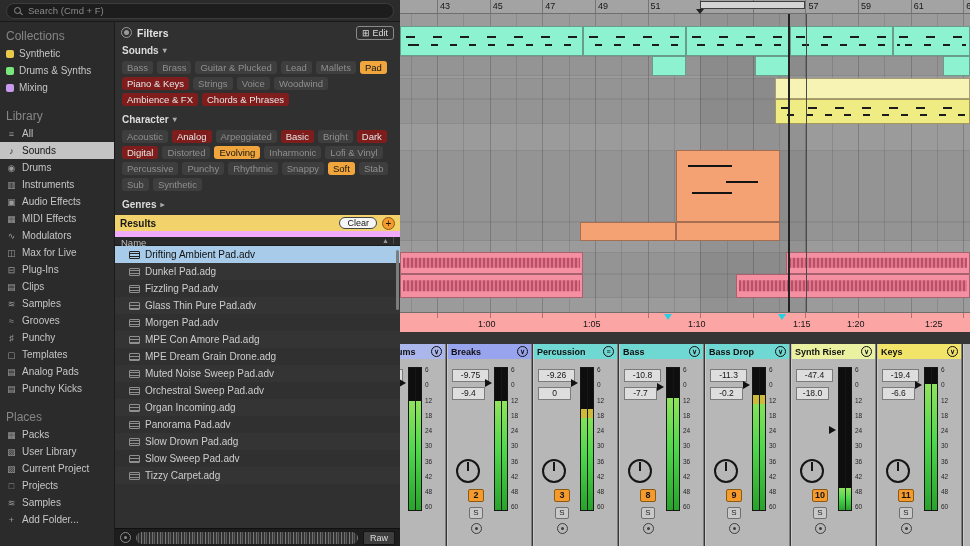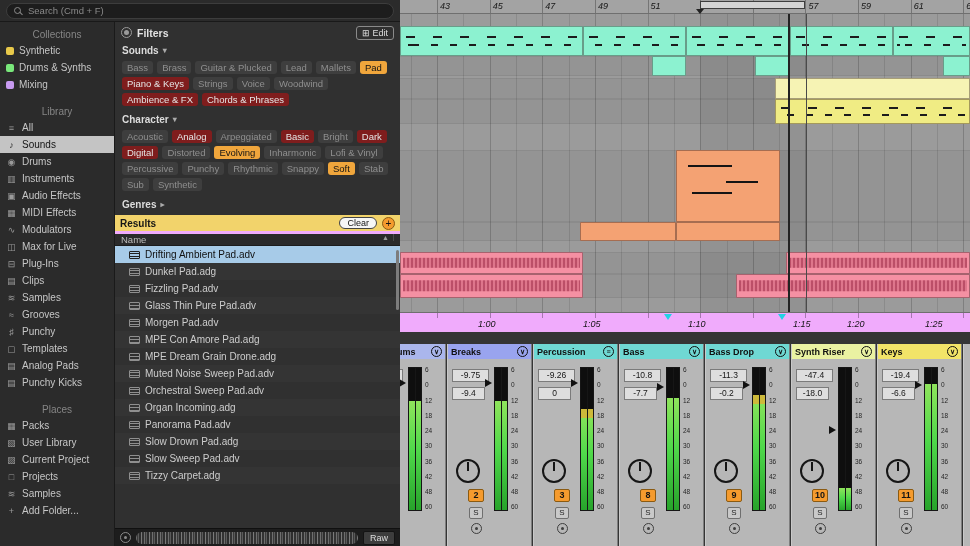--- a/index.html
+++ b/index.html
@@ -10,21 +10,21 @@
   
   #left{position:absolute;left:0;top:0;width:400px;height:546px;background:#2b2b2b;}
   #search-bar{height:22px;background:#2b2b2b;border-bottom:1px solid #191919;display:flex;align-items:center;padding:0 6px;}
   #search-field{flex:1;height:16px;background:#1d1d1d;border:1px solid #3d3d3d;border-radius:9px;display:flex;align-items:center;gap:5px;padding:0 7px;}
   .search-glass{width:7px;height:7px;border:1.3px solid #8a8a8a;border-radius:50%;position:relative;flex:none;}
   .search-glass::after{content:"";position:absolute;width:4px;height:1.3px;background:#8a8a8a;transform:rotate(45deg);right:-3px;bottom:-1px;}
   #search-input{flex:1;background:transparent;border:none;outline:none;font-size:9.5px;color:#bbb;font-family:"Liberation Sans",sans-serif;}
   #search-input::placeholder{color:#8a8a8a;}
 
   #sidebar{position:absolute;left:0;top:22px;width:115px;height:524px;background:#2b2b2b;border-right:1px solid #1a1a1a;overflow:hidden;padding-top:2px;}
-  .sb-header{font-size:10px;color:#868686;padding:3px 6px 2px;margin-top:2px;text-align:center;}
+  .sb-header{font-size:12px;color:#868686;padding:3px 6px 2px;margin-top:2px;}
   .sb-header.gap{margin-top:10px;}
   .sb-item{height:17px;display:flex;align-items:center;gap:5px;padding:0 2px 0 6px;font-size:10px;color:#c6c6c6;white-space:nowrap;overflow:hidden;cursor:default;}
   .sb-item.selected{background:#c4c4c4;color:#141414;}
   .sb-icon{width:11px;text-align:center;font-size:9px;color:#9a9a9a;flex:none;}
   .sb-item.selected .sb-icon{color:#333;}
   .swatch{width:8px;height:8px;border-radius:2px;flex:none;}
 
   
   #filter-panel{position:absolute;left:115px;top:22px;width:285px;height:524px;background:#303030;display:flex;flex-direction:column;overflow:hidden;}
   #filters-head{height:19px;display:flex;align-items:center;gap:5px;padding:2px 6px 0;}
@@ -35,39 +35,39 @@
   .f-group-title{display:flex;align-items:center;gap:4px;padding:4px 7px 2px;font-size:10px;font-weight:bold;color:#dcdcdc;}
   .f-arrow{font-size:8px;color:#aaa;}
   .chips{padding:1px 5px 3px;display:flex;flex-wrap:wrap;}
   .chip{font-size:9.5px;padding:1px 5px;border-radius:3px;background:#3e3e3e;color:#8f8f8f;margin:1.5px 2px;cursor:default;white-space:nowrap;}
   .chip.bright{background:#7f1d1d;color:#e4e4e4;}
   .chip.selected{background:#f0a63c;color:#141414;}
   #results-bar{height:16px;background:#f2d36b;display:flex;align-items:center;gap:5px;padding:0 5px;margin-top:3px;flex:none;}
   #results-title{flex:1;font-size:10px;font-weight:bold;color:#161616;}
   #clear-btn{background:#f6f6f6;border:1px solid #444;border-radius:8px;font-size:9px;color:#161616;padding:0 7px;line-height:11px;height:12px;cursor:default;}
   #add-target-btn{width:13px;height:13px;border-radius:50%;background:#f59b2e;border:1px solid #8a5a12;color:#161616;font-size:10px;line-height:11px;text-align:center;cursor:default;}
-  #name-head{height:15px;background:#2a2a2a;border-top:3px solid #f0abfc;border-bottom:1px solid #1c1c1c;display:flex;align-items:flex-start;padding:0 6px;font-size:9.5px;color:#bdbdbd;flex:none;}
+  #name-head{height:15px;background:#2a2a2a;border-top:6px solid #f0abfc;border-bottom:1px solid #1c1c1c;display:flex;align-items:flex-start;padding:0 6px;font-size:9.5px;color:#bdbdbd;flex:none;}
   #sort-arrow{margin-left:auto;font-size:7px;color:#9a9a9a;border-right:1px solid #4a4a4a;padding-right:4px;}
   #rows{flex:1;overflow:hidden;position:relative;}
   .row{height:17px;display:flex;align-items:center;gap:5px;padding-left:14px;font-size:10px;color:#cdcdcd;background:#303030;white-space:nowrap;cursor:default;}
   .row:nth-child(even){background:#343434;}
   .row.selected{background:#a7cbe8;color:#101010;}
   .device-icon{width:11px;height:8px;border:1px solid #8f8f8f;border-radius:1px;flex:none;
      background:repeating-linear-gradient(180deg,transparent 0 1.5px,#8f8f8f 1.5px 2.5px,transparent 2.5px 3px);}
   .row.selected .device-icon{border-color:#222;background:repeating-linear-gradient(180deg,transparent 0 1.5px,#222 1.5px 2.5px,transparent 2.5px 3px);}
   #results-scrollbar{position:absolute;right:1px;top:4px;width:3px;height:60px;background:#7d7d7d;border-radius:2px;}
   #preview-bar{height:18px;background:#1d1d1d;display:flex;align-items:center;gap:5px;padding:0 5px;border-top:1px solid #101010;flex:none;}
   .pv-circle{width:11px;height:11px;border:1px solid #8a8a8a;border-radius:50%;position:relative;flex:none;}
   .pv-circle::after{content:"";position:absolute;left:3px;top:3px;width:3px;height:3px;background:#8a8a8a;border-radius:50%;}
   #waveform{flex:1;height:12px;border-radius:6px;
      background:repeating-linear-gradient(90deg,#6e6e6e 0 1px,#3a3a3a 1px 2px,#5a5a5a 2px 3px,#2e2e2e 3px 5px,#7a7a7a 5px 6px,#333 6px 8px);}
   #raw-btn{background:#3d3d3d;border:1px solid #141414;border-radius:2px;font-size:9px;color:#ddd;padding:0 6px;line-height:12px;cursor:default;}
 
   
-  #arrangement{position:absolute;left:400px;top:0;width:570px;height:332px;background:#9b9b9b;overflow:hidden;font-style:italic;}
+  #arrangement{position:absolute;left:400px;top:0;width:570px;height:332px;background:#9b9b9b;overflow:hidden;}
   #bar-ruler{position:absolute;top:0;left:0;right:0;height:14px;background:#a3a3a3;border-bottom:1px solid #6f6f6f;}
   .bar-num{position:absolute;top:1px;font-size:9px;color:#161616;padding-left:3px;}
   .bar-tick{position:absolute;top:0;width:1px;height:13px;background:rgba(0,0,0,.28);}
   #loop-brace{position:absolute;top:1px;height:8px;background:#d4d4d4;border:1px solid #3e3e3e;}
   #start-marker{position:absolute;top:9px;width:0;height:0;border-left:4px solid transparent;border-right:4px solid transparent;border-top:5px solid #222;}
   #clip-area{position:absolute;top:14px;left:0;right:0;height:298px;}
   .lane{position:absolute;left:0;right:0;background:rgba(0,0,0,.045);border-top:1px solid rgba(0,0,0,.06);border-bottom:1px solid rgba(0,0,0,.06);}
   .gridline{position:absolute;top:0;bottom:0;width:1px;background:rgba(0,0,0,.10);}
   .gridline.strong{background:rgba(0,0,0,.18);}
   .clip{position:absolute;border:1px solid rgba(50,30,30,.40);border-radius:1px;}
@@ -76,21 +76,21 @@
                       repeating-linear-gradient(90deg,#1c1c1c 0 7px,transparent 7px 19px);
      background-size:100% 2px,100% 2px;background-position:2px 30%,8px 68%;background-repeat:repeat-x;}
   .clip.lines::after{content:"";position:absolute;inset:4px 5px;
      background-image:linear-gradient(#141414,#141414),linear-gradient(#141414,#141414),linear-gradient(#141414,#141414);
      background-size:44px 2px,32px 2px,40px 2px;background-position:6px 16%,44px 44%,10px 62%;background-repeat:no-repeat;}
   .clip.wave::after{content:"";position:absolute;left:2px;right:2px;top:50%;height:52%;transform:translateY(-50%);
      background:repeating-linear-gradient(90deg,rgba(140,25,55,.55) 0 2px,rgba(140,25,55,.22) 2px 4px);}
   #loop-shade{position:absolute;top:0;bottom:0;background:rgba(0,0,0,.055);}
   #playhead{position:absolute;top:0;bottom:0;width:2px;background:#222;}
   #sel-line{position:absolute;top:0;bottom:0;width:1px;background:#4a4a4a;}
-  #time-ruler{position:absolute;left:0;right:0;top:312px;height:20px;background:#f0abfc;border-top:1px solid #6f6f6f;}
+  #time-ruler{position:absolute;left:0;right:0;top:312px;height:20px;background:#fca5a5;border-top:1px solid #6f6f6f;}
   .time-label{position:absolute;top:6px;font-size:9px;color:#141414;}
   .time-tick{position:absolute;top:0;width:1px;height:5px;background:rgba(0,0,0,.3);}
   .loc-marker{position:absolute;top:1px;width:0;height:0;border-left:4px solid transparent;border-right:4px solid transparent;border-top:6px solid #21d2e4;}
 
   
   #mixer{position:absolute;left:400px;top:332px;width:570px;height:214px;background:#353535;overflow:hidden;}
   .strip{position:absolute;top:12px;width:85px;height:202px;background:#b7b7b7;border-right:1px solid #7e7e7e;border-left:1px solid #c9c9c9;}
   .strip-head{height:15px;display:flex;align-items:center;justify-content:space-between;padding:0 3px;font-size:9px;font-weight:bold;color:#101010;white-space:nowrap;overflow:hidden;}
   .strip.first .strip-name{padding-left:22px;}
   .head-icon{width:11px;height:11px;border:1px solid #101010;border-radius:50%;font-size:7px;line-height:9px;text-align:center;color:#101010;flex:none;cursor:default;}

